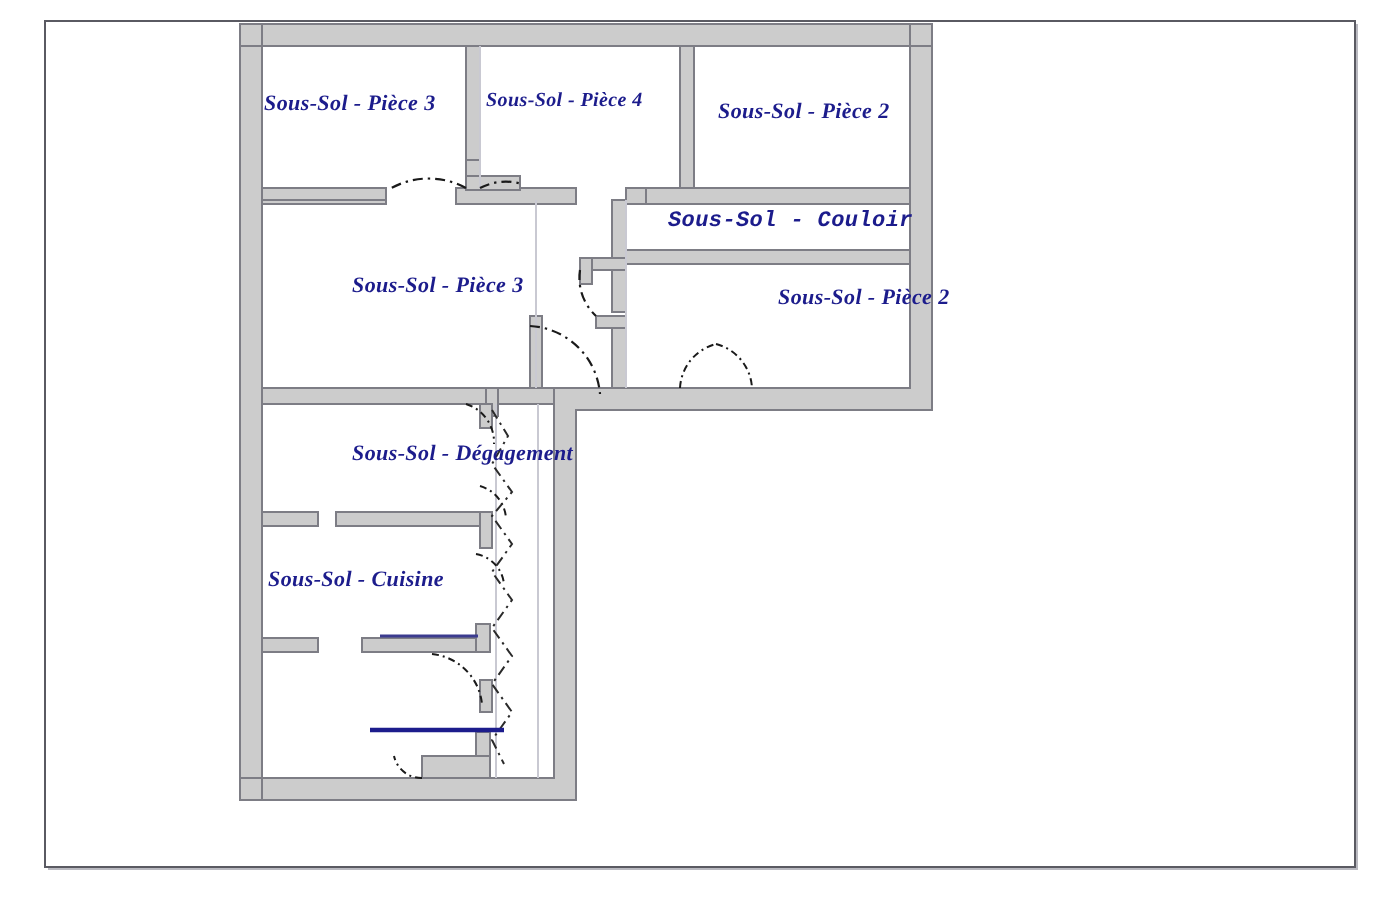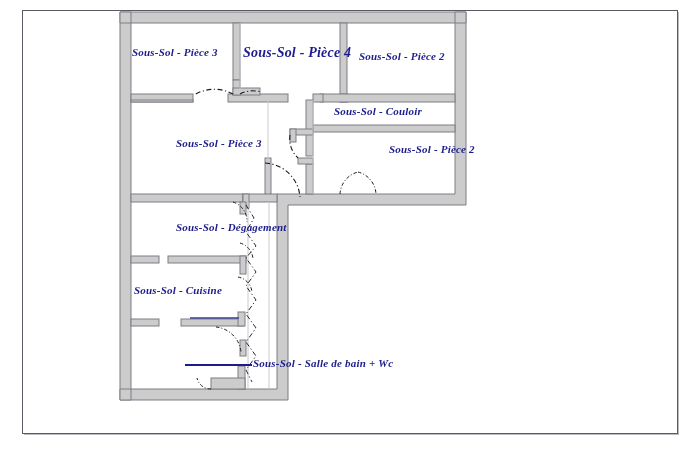--- a/index.html
+++ b/index.html
@@ -52,21 +52,21 @@
   .room-label {
     position: absolute;
     color: #1c1c8c;
     font-style: italic;
     font-weight: bold;
     font-family: "Liberation Serif", "DejaVu Serif", serif;
     white-space: nowrap;
     letter-spacing: 0.2px;
     line-height: 1;
   }
-  .lbl-10 { font-size: 14px; }
+  .lbl-10 { font-size: 10px; }
   .lbl-11 { font-size: 11px; }
 </style>
 </head>
 <body>
 
 <div id="plan-viewport">
 
   <div id="page-frame"></div>
 
   <svg id="floorplan-svg" viewBox="0 0 700 452">
@@ -213,25 +213,24 @@
     <line x1="190" y1="318" x2="239" y2="318" stroke="#3b3b8f" stroke-width="1.6"></line>
 
   </svg>
 
   <div class="room-label lbl-11" style="left:132px; top:47px;">Sous-Sol - Pièce 3</div>
 
   <div class="room-label lbl-10" style="left:243px; top:46px;">Sous-Sol - Pièce 4</div>
 
   <div class="room-label lbl-11" style="left:359px; top:51px;">Sous-Sol - Pièce 2</div>
 
-  <div class="room-label lbl-11" style="left:334px; top:106px;">Sous-Sol - Couloir</div>
+  <div class="room-label lbl-11" style="left:334px; top:106px;font-family:Liberation Mono, monospace;">Sous-Sol - Couloir</div>
 
   <div class="room-label lbl-11" style="left:176px; top:138px;">Sous-Sol - Pièce 3</div>
 
   <div class="room-label lbl-11" style="left:347px; top:144px;margin-left:42px;">Sous-Sol - Pièce 2</div>
 
   <div class="room-label lbl-11" style="left:137px; top:222px;margin-left:39px;">Sous-Sol - Dégagement</div>
 
   <div class="room-label lbl-11" style="left:134px; top:285px;">Sous-Sol - Cuisine</div>
 
-  <div class="room-label lbl-11" style="left:253px; top:358px;">Sous-Sol - Salle de bain + Wc</div>
 
 </div>
 
 </body></html>

